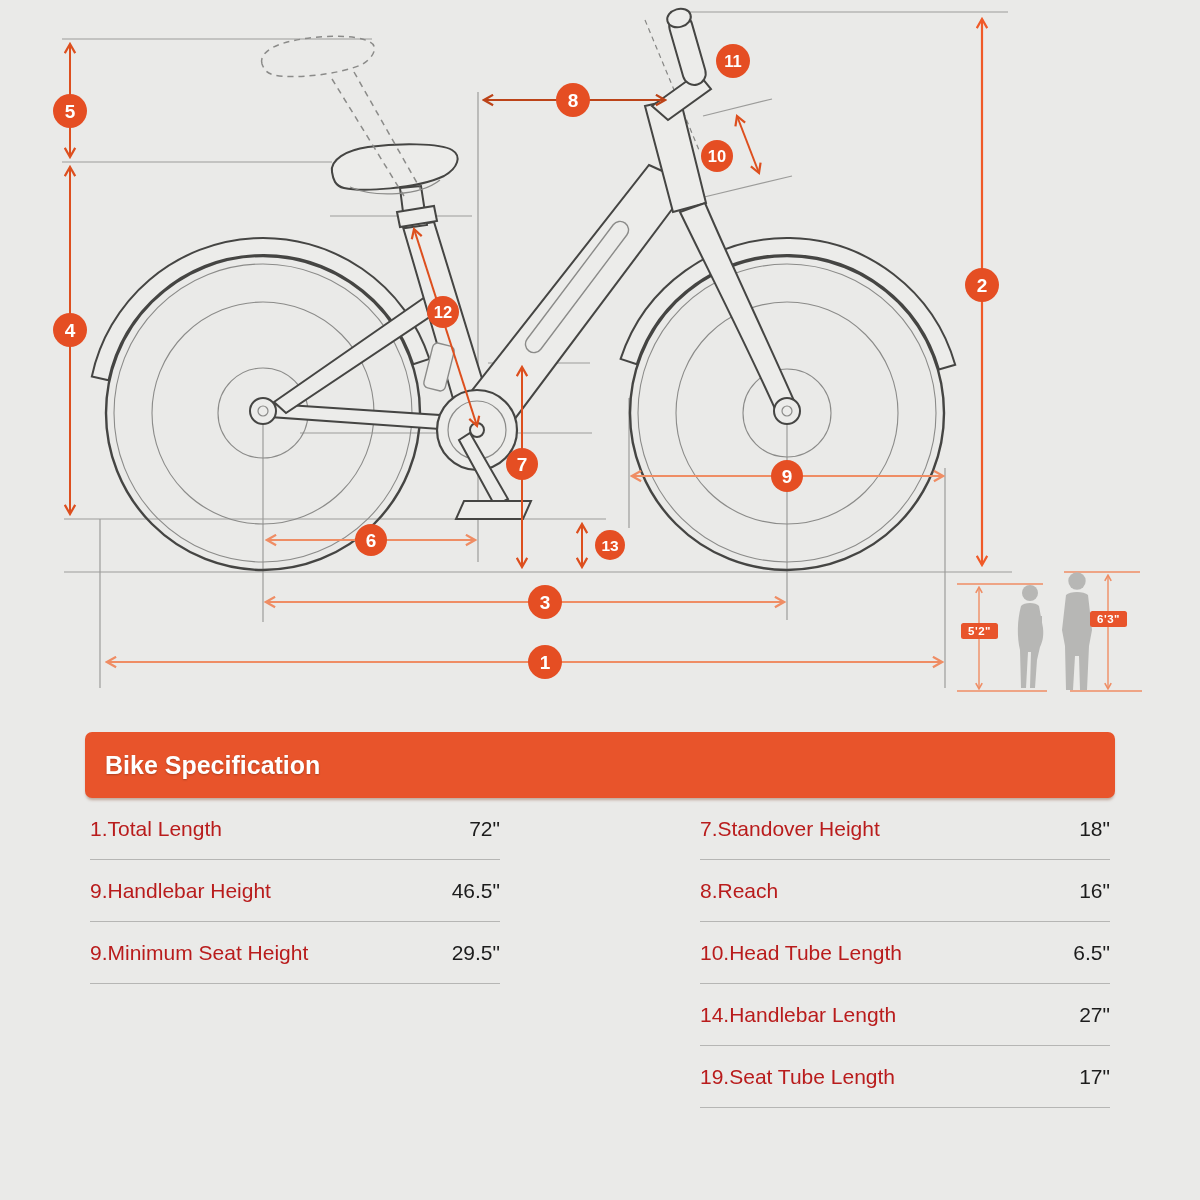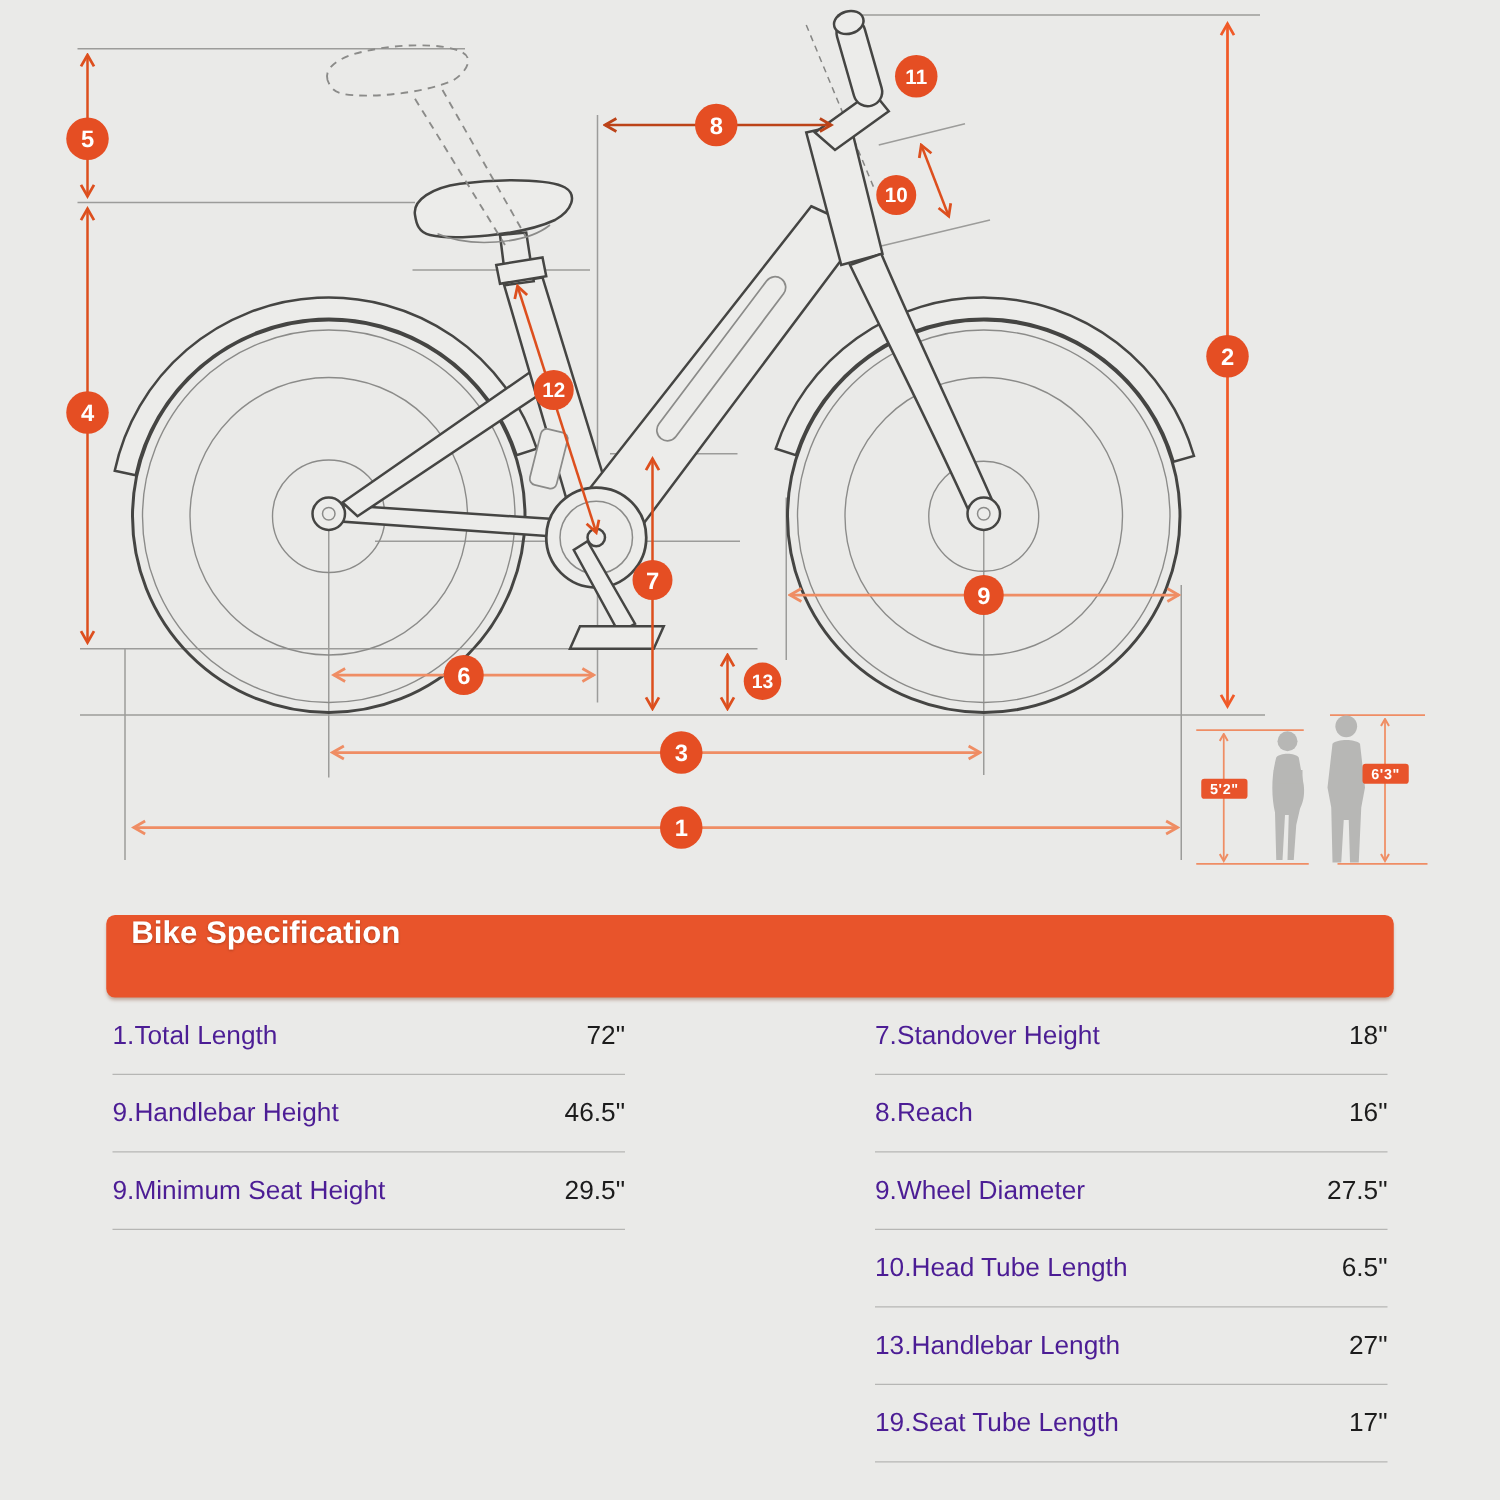--- a/index.html
+++ b/index.html
@@ -14,34 +14,34 @@
     font-weight:bold;fill:#ffffff;
   }
   svg text.chip-txt{
     font-family:"Liberation Sans", sans-serif;
     font-weight:bold;fill:#ffffff;font-size:11.5px;letter-spacing:.5px;
   }
   .spec-header{
     position:absolute;left:85px;top:732px;width:1030px;height:66px;
     background:#E8542B;border-radius:7px;
     box-shadow:0 3px 3px -1px rgba(110,40,10,.35);
-    display:flex;
+    display:flex;align-items:center;
   }
   .spec-title{
     color:#fff;font-size:25px;font-weight:bold;padding-left:20px;
     text-shadow:0 1px 2px rgba(0,0,0,.25);
   }
   .spec-col{position:absolute;top:798px;width:410px;}
   .spec-col.left{left:90px;}
   .spec-col.right{left:700px;}
   .spec-row{
     height:61px;display:flex;align-items:center;justify-content:space-between;
     border-bottom:1px solid #b6b6b4;
   }
-  .spec-row .lbl{font-size:21px;color:#4c1d95;}
+  .spec-row .lbl{font-size:21px;color:#b91c1c;}
   .spec-row .val{font-size:21px;color:#1c1c1c;}
 </style>
 </head>
 <body>
 
 <div id="stage">
 
 <svg width="1200" height="720" viewBox="0 0 1200 720">
   <defs>
     <marker id="m-strong" viewBox="0 0 10 10" refX="8.5" refY="5" markerWidth="13" markerHeight="13" orient="auto-start-reverse" markerUnits="userSpaceOnUse">
@@ -257,29 +257,25 @@
 <div class="spec-col right">
   <div class="spec-row">
     <span class="lbl">7.Standover Height</span>
     <span class="val">18"</span>
   </div>
   <div class="spec-row">
     <span class="lbl">8.Reach</span>
     <span class="val">16"</span>
   </div>
   <div class="spec-row">
-    <span class="lbl">9.Wheel Diameter</span>
-    <span class="val">27.5"</span>
-  </div>
-  <div class="spec-row">
     <span class="lbl">10.Head Tube Length</span>
     <span class="val">6.5"</span>
   </div>
   <div class="spec-row">
-    <span class="lbl">13.Handlebar Length</span>
+    <span class="lbl">14.Handlebar Length</span>
     <span class="val">27"</span>
   </div>
   <div class="spec-row">
     <span class="lbl">19.Seat Tube Length</span>
     <span class="val">17"</span>
   </div>
 </div>
 
 </div>
 

